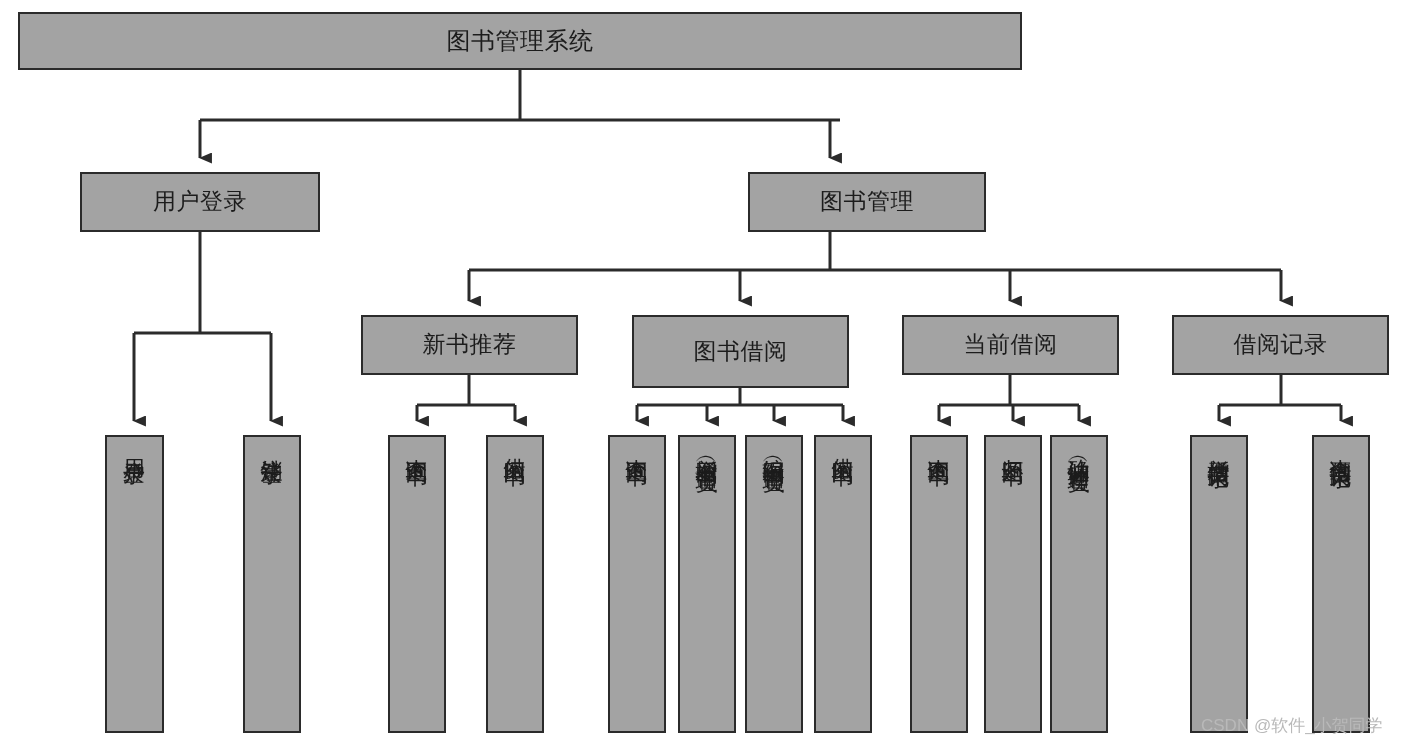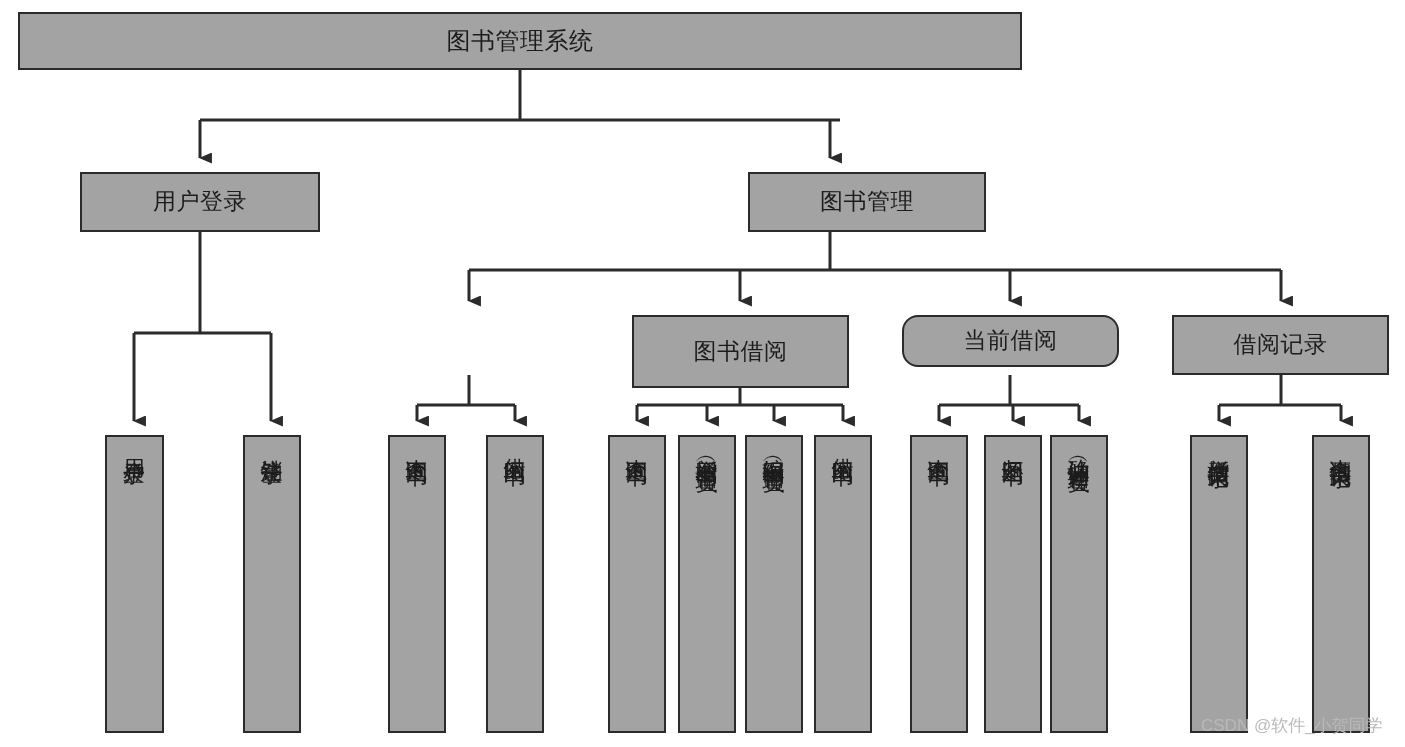--- a/index.html
+++ b/index.html
@@ -132,24 +132,27 @@
     <span class="label">图书管理系统</span>
   </div>
 
   <div class="node horiz" style="left:80px; top:172px; width:240px; height:60px;">
     <span class="label">用户登录</span>
   </div>
   <div class="node horiz" style="left:728px; top:172px; width:238px; height:60px;margin-left:20px;">
     <span class="label">图书管理</span>
   </div>
 
+  <div class="node horiz" style="left:361px; top:315px; width:217px; height:60px;">
+    <span class="label">新书推荐</span>
+  </div>
   <div class="node horiz" style="left:632px; top:315px; width:217px; height:73px;">
     <span class="label">图书借阅</span>
   </div>
-  <div class="node horiz" style="left:902px; top:315px; width:217px; height:52px;border-radius:16px;">
+  <div class="node horiz" style="left:902px; top:315px; width:217px; height:60px;">
     <span class="label">当前借阅</span>
   </div>
   <div class="node horiz" style="left:1172px; top:315px; width:217px; height:60px;">
     <span class="label">借阅记录</span>
   </div>
 
   <div class="node vert" style="left:105px; top:435px; width:59px; height:298px;">
     <span class="label">用户登录</span>
   </div>
   <div class="node vert" style="left:243px; top:435px; width:58px; height:298px;">

